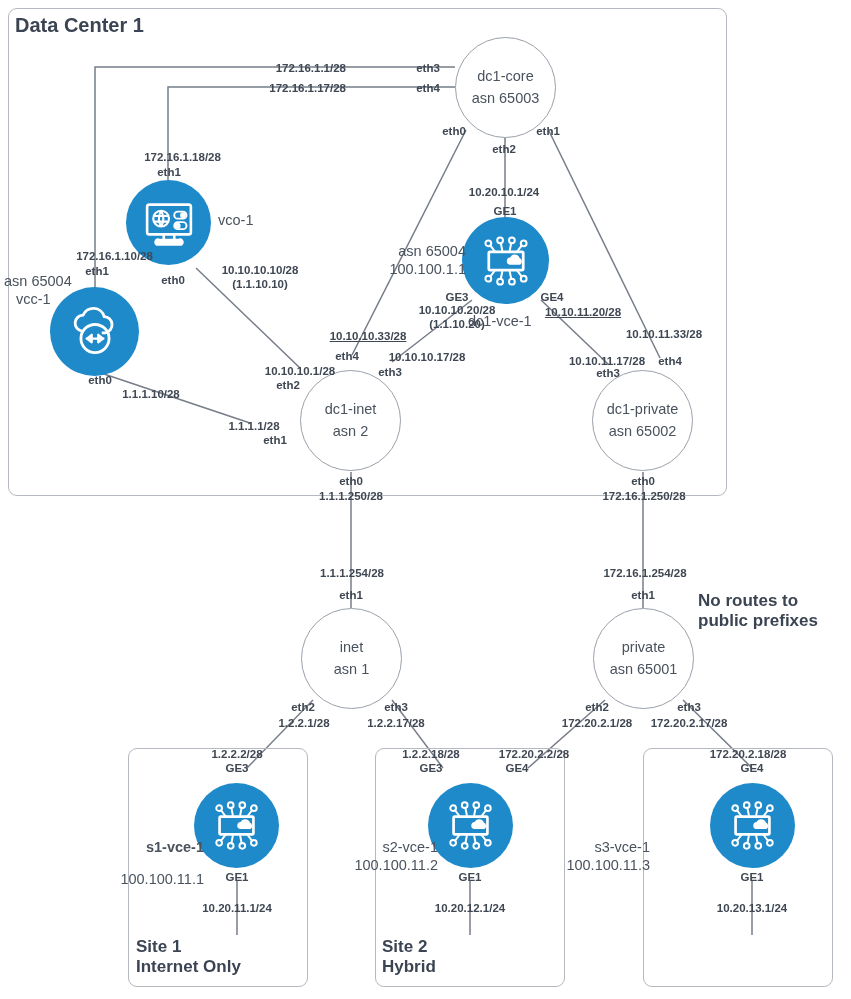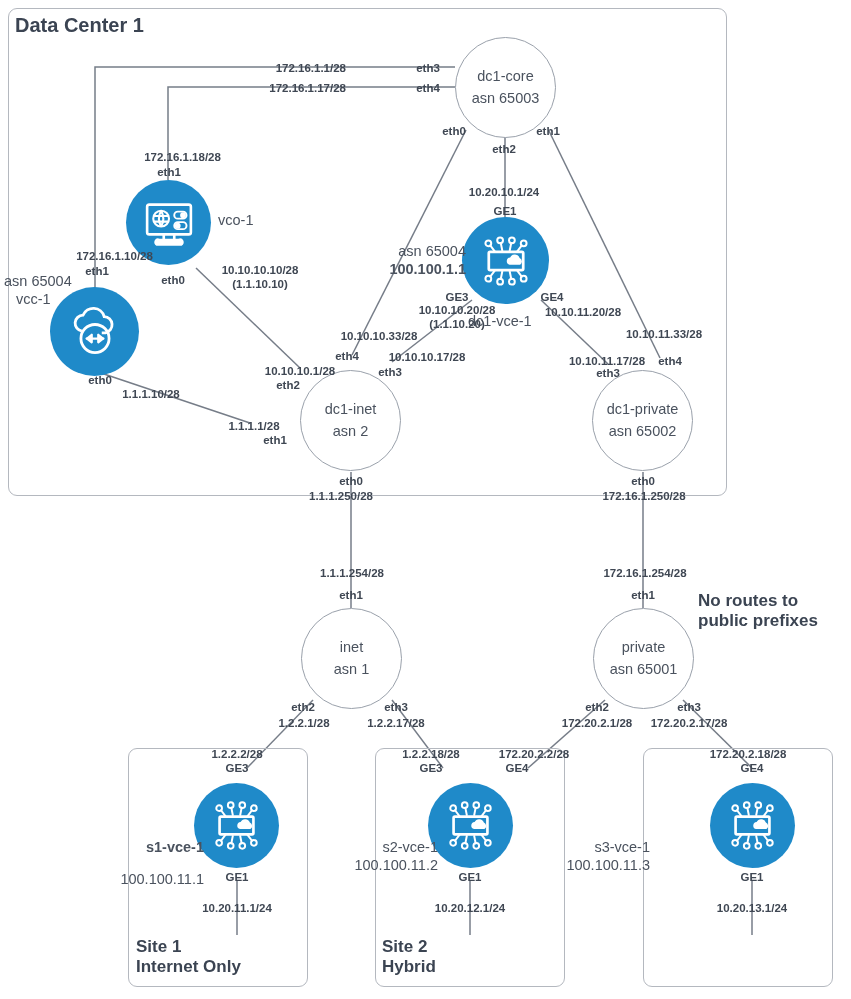--- a/index.html
+++ b/index.html
@@ -218,21 +218,21 @@
         <circle cx="12.5" cy="51.5" r="3.2"></circle>
         <circle cx="25.5" cy="54.8" r="3.2"></circle>
         <circle cx="38.5" cy="54.8" r="3.2"></circle>
         <circle cx="51.5" cy="51.5" r="3.2"></circle>
         <rect x="13" y="22" width="38" height="20" rx="1.5" stroke-width="3"></rect>
       </g>
       <path d="M36 36 a4 4 0 0 1 0.6 -7.9 a5.6 5.6 0 0 1 10.4 0.6 a4.1 4.1 0 0 1 0.6 7.3 z" fill="#ffffff" stroke="none"></path>
     </svg>
   </div>
   <div class="lbl plain right" style="left:370px; top:242px; width:96px;">asn 65004</div>
-  <div class="lbl plain right" style="left:370px; top:260px; width:96px;font-weight:bold;">100.100.1.1</div>
+  <div class="lbl plain right" style="left:370px; top:260px; width:96px;">100.100.1.1</div>
   <div class="lbl plain" style="left:468px; top:312px;">dc1-vce-1</div>
 
   <div class="blob" style="left:194px; top:783px; width:85px; height:85px;">
     <svg width="57" height="57" viewBox="0 0 64 64">
       <g stroke="#ffffff" stroke-width="2.2" fill="none">
         <path d="M20 22 L14 14 M28 21 L26 11 M36 21 L38 11 M44 22 L50 14"></path>
         <path d="M20 42 L14 50 M28 43 L26 53 M36 43 L38 53 M44 42 L50 50"></path>
         <circle cx="12.5" cy="12.5" r="3.2"></circle>
         <circle cx="25.5" cy="9.2" r="3.2"></circle>
         <circle cx="38.5" cy="9.2" r="3.2"></circle>
@@ -312,32 +312,32 @@
   <div class="lbl" style="left:56px; top:249px; width:117px;">172.16.1.10/28</div>
   <div class="lbl" style="left:80px; top:264px; width:34px;">eth1</div>
   <div class="lbl" style="left:83px; top:373px; width:34px;">eth0</div>
   <div class="lbl" style="left:98px; top:387px; width:106px;">1.1.1.10/28</div>
 
   <div class="lbl" style="left:488px; top:204px; width:34px;">GE1</div>
   <div class="lbl" style="left:440px; top:290px; width:34px;">GE3</div>
   <div class="lbl" style="left:397px; top:303px; width:120px;">10.10.10.20/28
 (1.1.10.20)</div>
   <div class="lbl" style="left:535px; top:290px; width:34px;">GE4</div>
-  <div class="lbl" style="left:527px; top:305px; width:112px;">10.10.11.20/28</div>
-
-  <div class="lbl" style="left:323px; top:329px; width:112px;">10.10.10.33/28</div>
+  <div class="lbl" style="left:527px; top:305px; width:112px;text-decoration:underline;">10.10.11.20/28</div>
+
+  <div class="lbl" style="left:312px; top:329px; width:112px;text-decoration:underline;">10.10.10.33/28</div>
   <div class="lbl" style="left:330px; top:349px; width:34px;">eth4</div>
   <div class="lbl" style="left:371px; top:350px; width:112px;">10.10.10.17/28</div>
   <div class="lbl" style="left:373px; top:365px; width:34px;">eth3</div>
   <div class="lbl" style="left:244px; top:364px; width:112px;">10.10.10.1/28</div>
   <div class="lbl" style="left:271px; top:378px; width:34px;">eth2</div>
   <div class="lbl" style="left:211px; top:419px; width:86px;">1.1.1.1/28</div>
   <div class="lbl" style="left:258px; top:433px; width:34px;">eth1</div>
   <div class="lbl" style="left:334px; top:474px; width:34px;">eth0</div>
-  <div class="lbl" style="left:287px; top:489px; width:108px;">1.1.1.250/28</div>
+  <div class="lbl" style="left:297px; top:489px; width:108px;">1.1.1.250/28</div>
 
   <div class="lbl" style="left:608px; top:327px; width:112px;">10.10.11.33/28</div>
   <div class="lbl" style="left:653px; top:354px; width:34px;">eth4</div>
   <div class="lbl" style="left:551px; top:354px; width:112px;">10.10.11.17/28</div>
   <div class="lbl" style="left:591px; top:366px; width:34px;">eth3</div>
   <div class="lbl" style="left:626px; top:474px; width:34px;">eth0</div>
   <div class="lbl" style="left:588px; top:489px; width:112px;">172.16.1.250/28</div>
 
   <div class="lbl" style="left:298px; top:566px; width:108px;">1.1.1.254/28</div>
   <div class="lbl" style="left:334px; top:588px; width:34px;">eth1</div>

